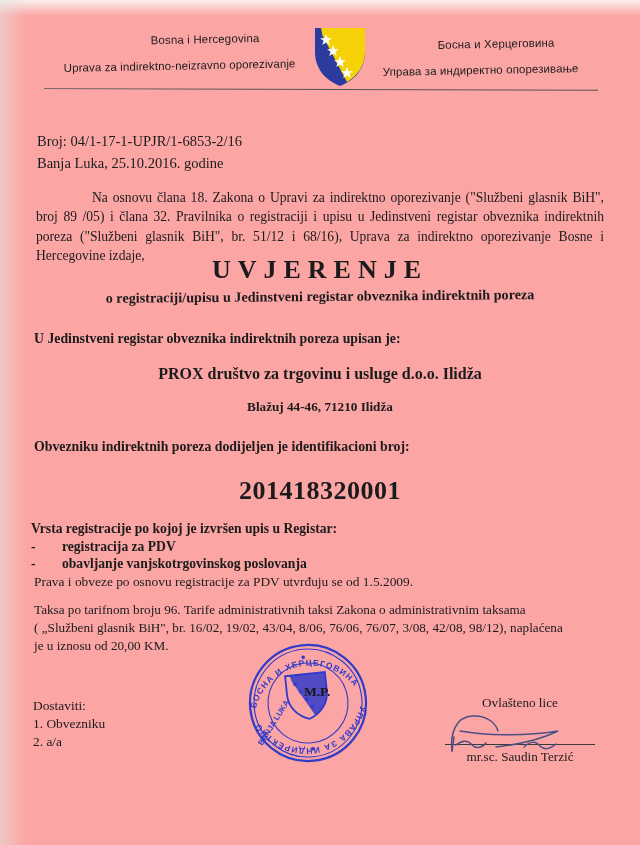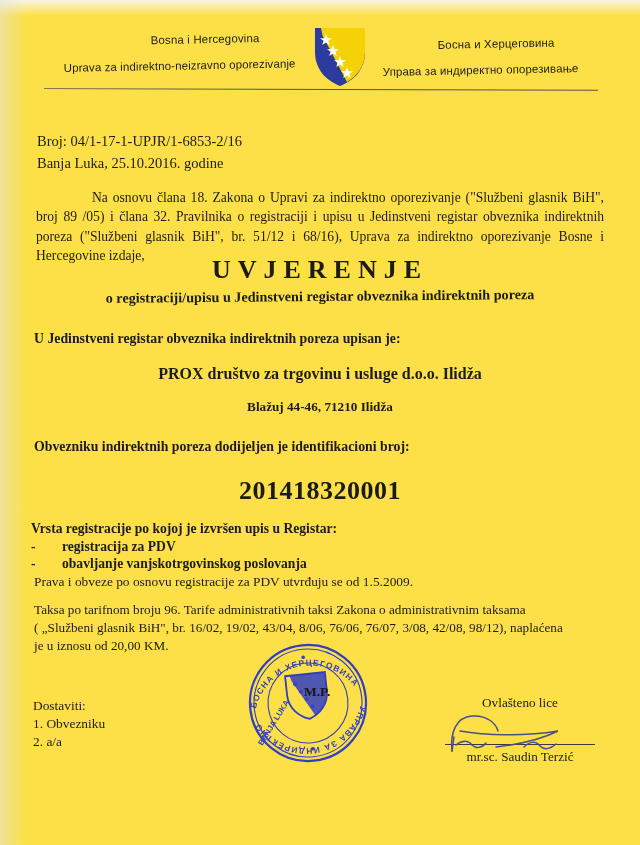--- a/index.html
+++ b/index.html
@@ -5,21 +5,21 @@
 <style>
   html, body {
     margin: 0;
     padding: 0;
     background: #ffffff;
   }
   #page {
     position: relative;
     width: 640px;
     height: 845px;
-    background: #fde047;
+    background: #fca5a5;
     overflow: hidden;
     font-family: "Liberation Serif", serif;
     color: #1b1b1b;
   }
   
   #page::before {
     content: "";
     position: absolute;
     inset: 0;
     background:

